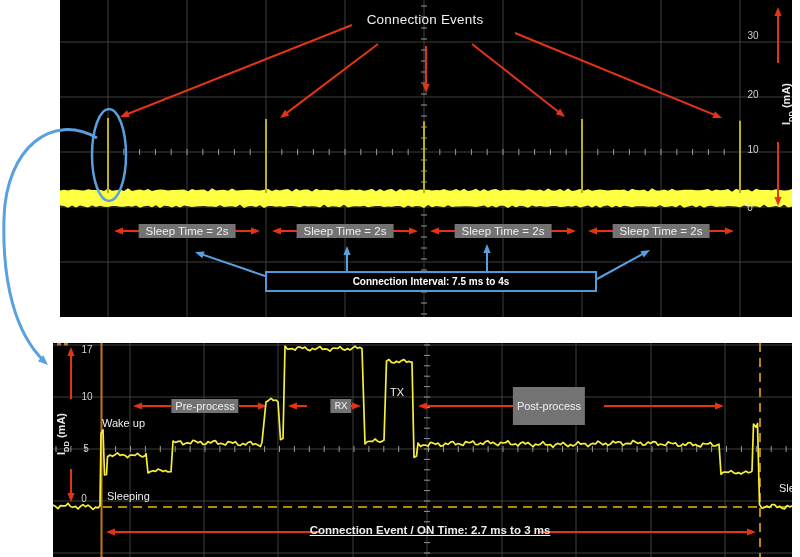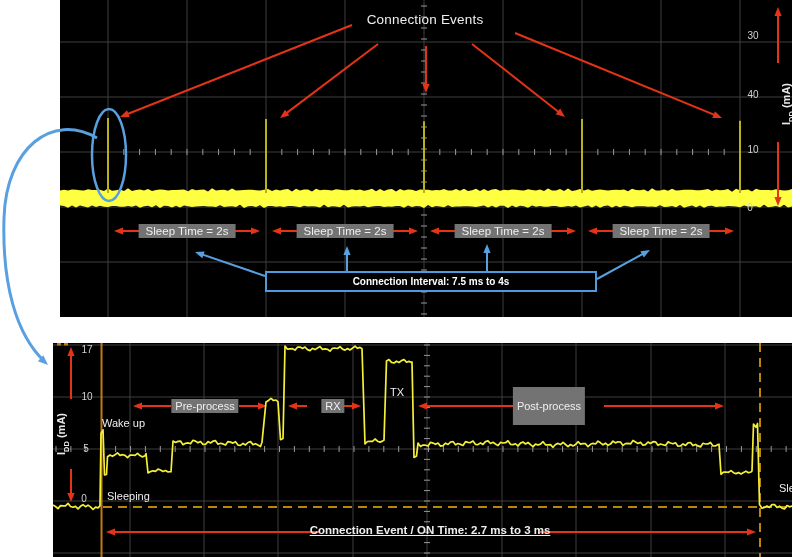--- a/index.html
+++ b/index.html
@@ -277,21 +277,21 @@
 
   <svg id="overlay" width="800" height="557">
       <ellipse cx="109" cy="155" rx="17" ry="46" fill="none" stroke="#58a0e0" stroke-width="2.5"></ellipse>
       <path d="M 97 138 C 52 112, 6 148, 4 218 C 2 284, 16 334, 44 361" fill="none" stroke="#58a0e0" stroke-width="3"></path>
       <polygon points="48,365 37.9,361.3 43.3,355.3" fill="#58a0e0"></polygon>
     </svg>
 
   <div class="lbl cc title" style="left:425px;top:20px;">Connection Events</div>
 
   <div class="lbl cc tick" style="left:753px;top:36px;">30</div>
-  <div class="lbl cc tick" style="left:753px;top:95px;">40</div>
+  <div class="lbl cc tick" style="left:753px;top:95px;">20</div>
   <div class="lbl cc tick" style="left:753px;top:150px;">10</div>
   <div class="lbl cc tick" style="left:750px;top:208px;">0</div>
 
   <div class="lbl rot" style="left:789px;top:104px;"><span>I</span><sub>DD</sub><span> (mA)</span></div>
 
   <div class="lbl cc bgb sleept" style="left:187px;top:231px;">Sleep Time = 2s</div>
   <div class="lbl cc bgb sleept" style="left:345px;top:231px;">Sleep Time = 2s</div>
   <div class="lbl cc bgb sleept" style="left:503px;top:231px;">Sleep Time = 2s</div>
   <div class="lbl cc bgb sleept" style="left:661px;top:231px;">Sleep Time = 2s</div>
 
@@ -302,18 +302,18 @@
   <div class="lbl cc tick" style="left:86px;top:449px;">5</div>
   <div class="lbl cc tick" style="left:84px;top:499px;">0</div>
 
   <div class="lbl rot" style="left:64px;top:434px;"><span>I</span><sub>DD</sub><span> (mA)</span></div>
 
   <div class="lbl cl" style="left:87px;top:423px;">Wake up</div>
   <div class="lbl cl" style="left:92px;top:496px;">Sleeping</div>
   <div class="lbl cl" style="left:764px;top:488px;">Sleeping</div>
 
   <div class="lbl cc bgb" style="left:205px;top:406px;padding:0 4px;">Pre-process</div>
-  <div class="lbl cc bgb" style="left:333px;top:406px;padding:0 4px;">RX</div>
+  <div class="lbl cc bgb" style="left:341px;top:406px;padding:0 4px;font-family:Liberation Mono, monospace;">RX</div>
   <div class="lbl cc" style="left:397px;top:392px;">TX</div>
   <div class="lbl cc bgb" style="left:549px;top:406px;padding:12px 4px;">Post-process</div>
 
   <div class="lbl cc onti" style="left:430px;top:530px;text-decoration:underline;">Connection Event / ON Time: 2.7 ms to 3 ms</div>
 </div>
 
 </body></html>

